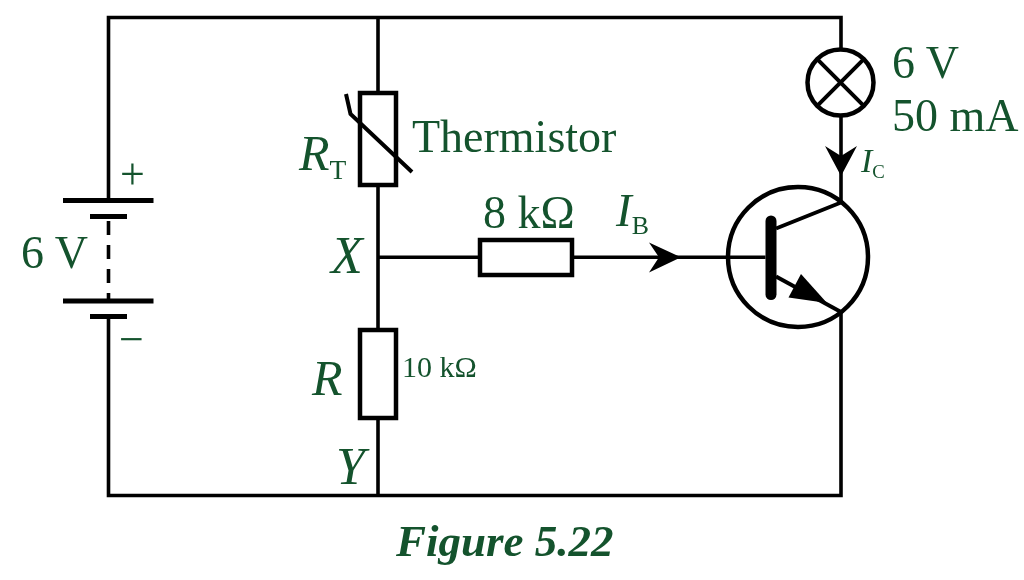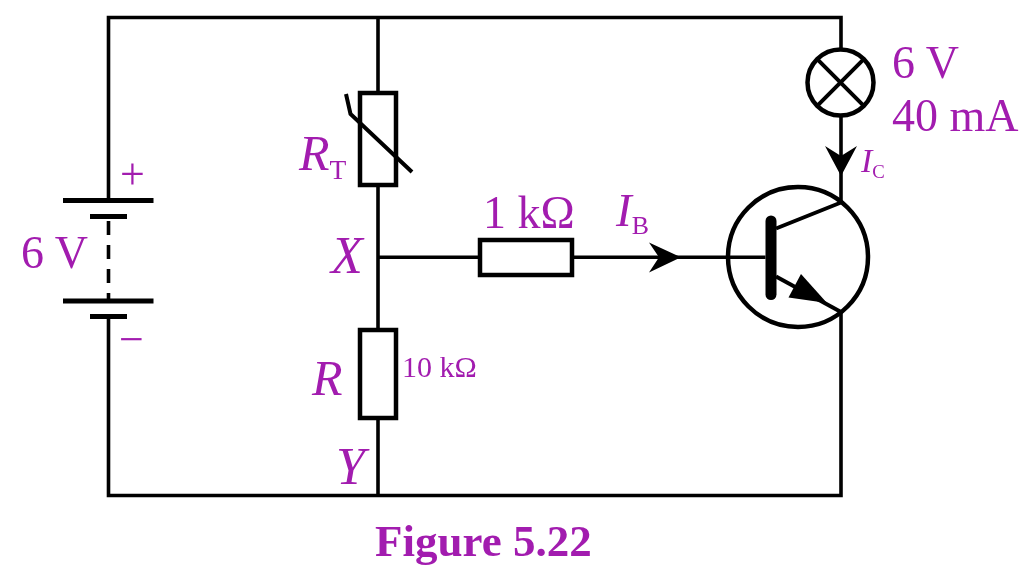--- a/index.html
+++ b/index.html
@@ -2,25 +2,25 @@
 <html><head>
 <meta charset="utf-8">
 <style>
   html,body{margin:0;padding:0;background:#ffffff;}
   .stage{
     position:relative;width:1024px;height:580px;background:#ffffff;
     overflow:hidden;font-family:"Liberation Serif",serif;color:#000;
   }
   .stage svg{position:absolute;left:0;top:0;}
   .lbl{
-    position:absolute;line-height:1;white-space:nowrap;color:#a21caf;
+    position:absolute;line-height:1;white-space:nowrap;color:#14532d;
     font-family:"Liberation Serif",serif;
   }
   .it{font-style:italic;}
-  .bold-it{font-weight:bold;}
+  .bold-it{font-weight:bold;font-style:italic;margin-left:21px;}
   .lbl sub{font-size:0.55em;font-style:normal;line-height:1;vertical-align:-0.32em;}
 </style>
 </head>
 <body>
 
 <div class="stage">
 
   <svg width="1024" height="580" viewBox="0 0 1024 580">
 
     <circle cx="798" cy="257" r="70" fill="#ffffff" stroke="#000" stroke-width="4.5"></circle>
@@ -70,34 +70,35 @@
   </svg>
 
   <div class="lbl" style="left:120px;top:153px;font-size:44px">+</div>
 
   <div class="lbl" style="left:119px;top:318px;font-size:44px">−</div>
 
   <div class="lbl" style="left:21px;top:230px;font-size:46px">6 V</div>
 
   <div class="lbl it" style="left:299px;top:128px;font-size:50px"><span>R</span><sub>T</sub></div>
 
+  <div class="lbl" style="left:412px;top:114px;font-size:46px">Thermistor</div>
 
   <div class="lbl it" style="left:331px;top:230px;font-size:52px">X</div>
 
-  <div class="lbl" style="left:483px;top:190px;font-size:46px">1 kΩ</div>
+  <div class="lbl" style="left:483px;top:190px;font-size:46px">8 kΩ</div>
 
   <div class="lbl it" style="left:616px;top:187px;font-size:47px"><span>I</span><sub>B</sub></div>
 
   <div class="lbl it" style="left:312px;top:353px;font-size:50px">R</div>
 
   <div class="lbl" style="left:402px;top:352px;font-size:30px">10 kΩ</div>
 
   <div class="lbl it" style="left:336px;top:441px;font-size:52px">Y</div>
 
   <div class="lbl" style="left:892px;top:40px;font-size:46px">6 V</div>
 
-  <div class="lbl" style="left:892px;top:93px;font-size:46px">40 mA</div>
+  <div class="lbl" style="left:892px;top:93px;font-size:46px">50 mA</div>
 
   <div class="lbl it" style="left:861px;top:144px;font-size:34px"><span>I</span><sub>C</sub></div>
 
   <div class="lbl bold-it" style="left:375px;top:519px;font-size:45px">Figure 5.22</div>
 
 </div>
 
 </body></html>

